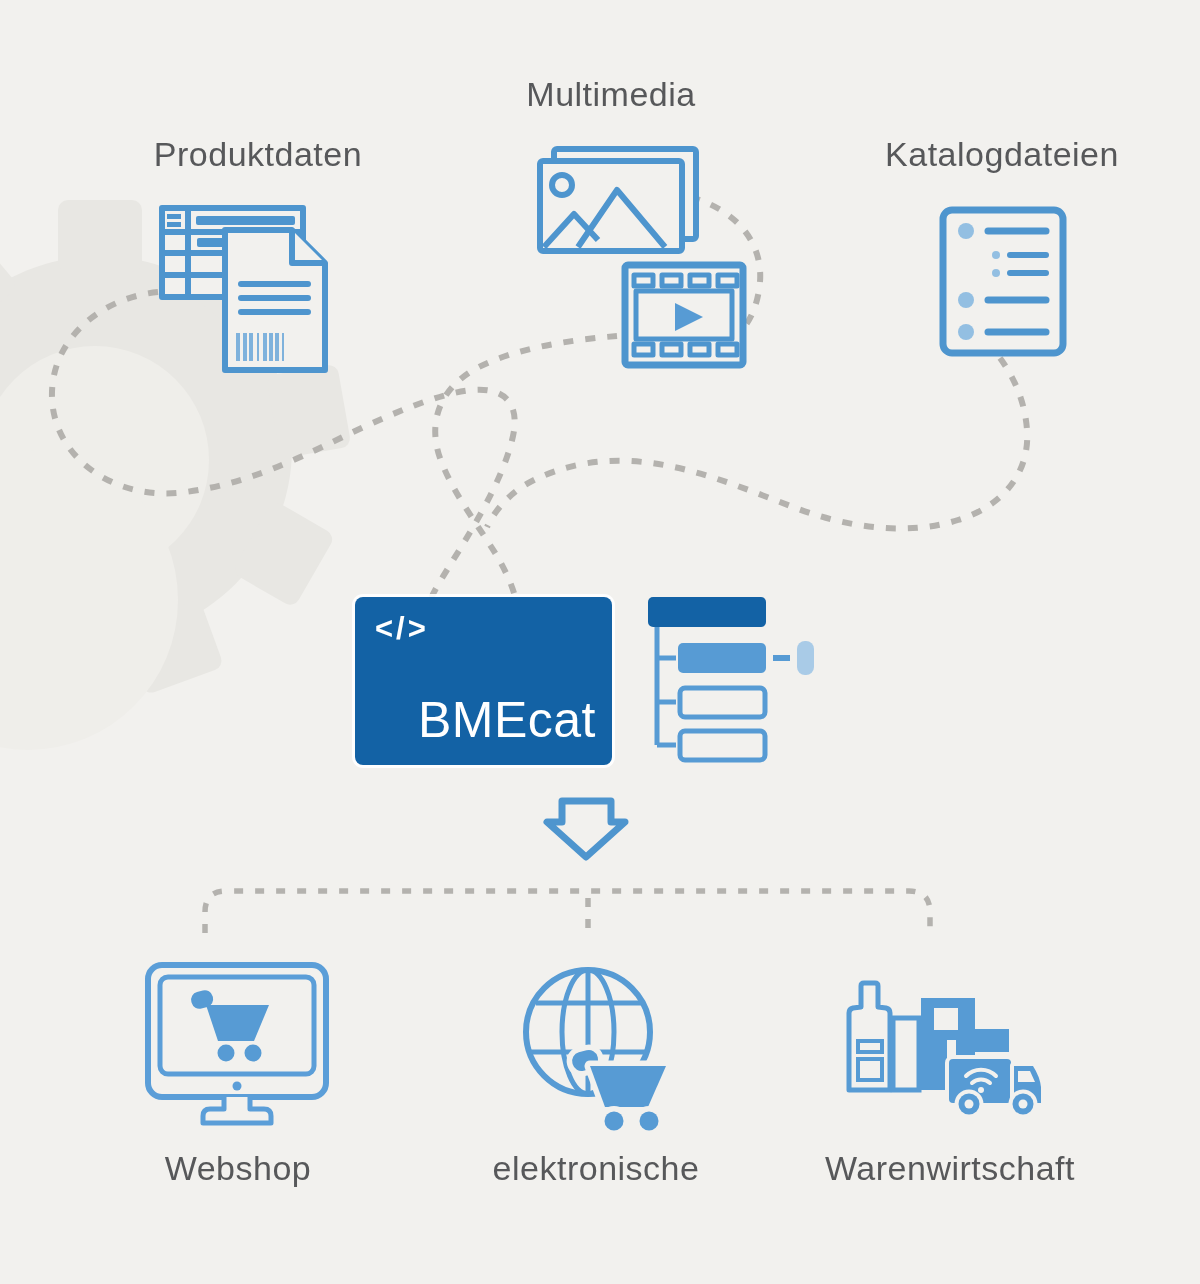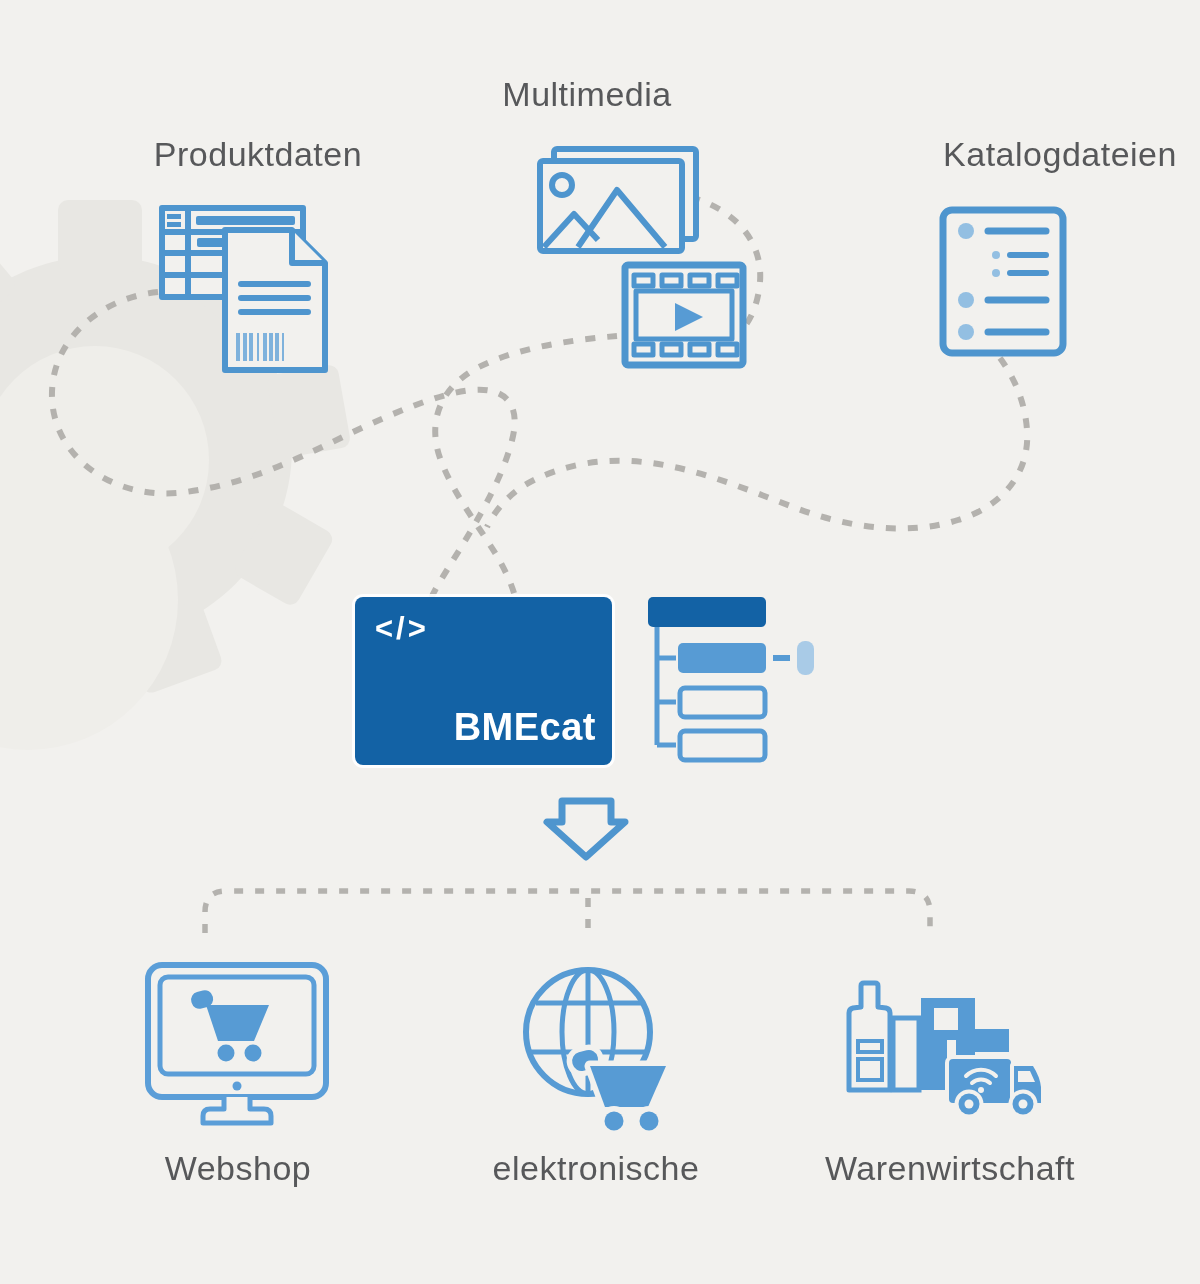--- a/index.html
+++ b/index.html
@@ -35,22 +35,22 @@
     left:20px;top:14px;
     color:#ffffff;
     font-size:31px;
     font-weight:bold;
     letter-spacing:3px;
   }
   .bmecat-label{
     position:absolute;
     right:16px;bottom:16px;
     color:#ffffff;
-    font-size:38px;
-    font-weight:bold;
+    font-size:50px;
+    font-weight:normal;
     letter-spacing:0.5px;
   }
 </style>
 </head>
 <body>
 
 <div class="canvas">
 
   <svg width="1200" height="1284" viewBox="0 0 1200 1284">
 
@@ -220,22 +220,22 @@
       <circle cx="1023" cy="1104" r="4.5" fill="#f2f1ee"></circle>
       <g fill="none" stroke="#f2f1ee" stroke-width="4" stroke-linecap="round">
         <circle cx="981" cy="1090" r="3" fill="#f2f1ee" stroke="none"></circle>
         <path d="M 972 1083 A 13 13 0 0 1 990 1083"></path>
         <path d="M 966 1076 A 21 21 0 0 1 996 1076"></path>
       </g>
     </g>
   </svg>
 
   <div class="label" style="left:258px;top:132px;">Produktdaten</div>
-  <div class="label" style="left:587px;top:72px;text-align:center;">Multimedia</div>
-  <div class="label" style="left:1060px;top:132px;">Katalogdateien</div>
+  <div class="label" style="left:611px;top:72px;text-align:center;">Multimedia</div>
+  <div class="label" style="left:1002px;top:132px;">Katalogdateien</div>
 
   <div class="bmecat-box">
     <span class="code-glyph">&lt;/&gt;</span>
     <span class="bmecat-label">BMEcat</span>
   </div>
 
   <div class="label" style="left:238px;top:1146px;text-align:center;">Webshop</div>
   <div class="label" style="left:596px;top:1146px;">
     <span style="display:block">elektronische</span>
   </div>

